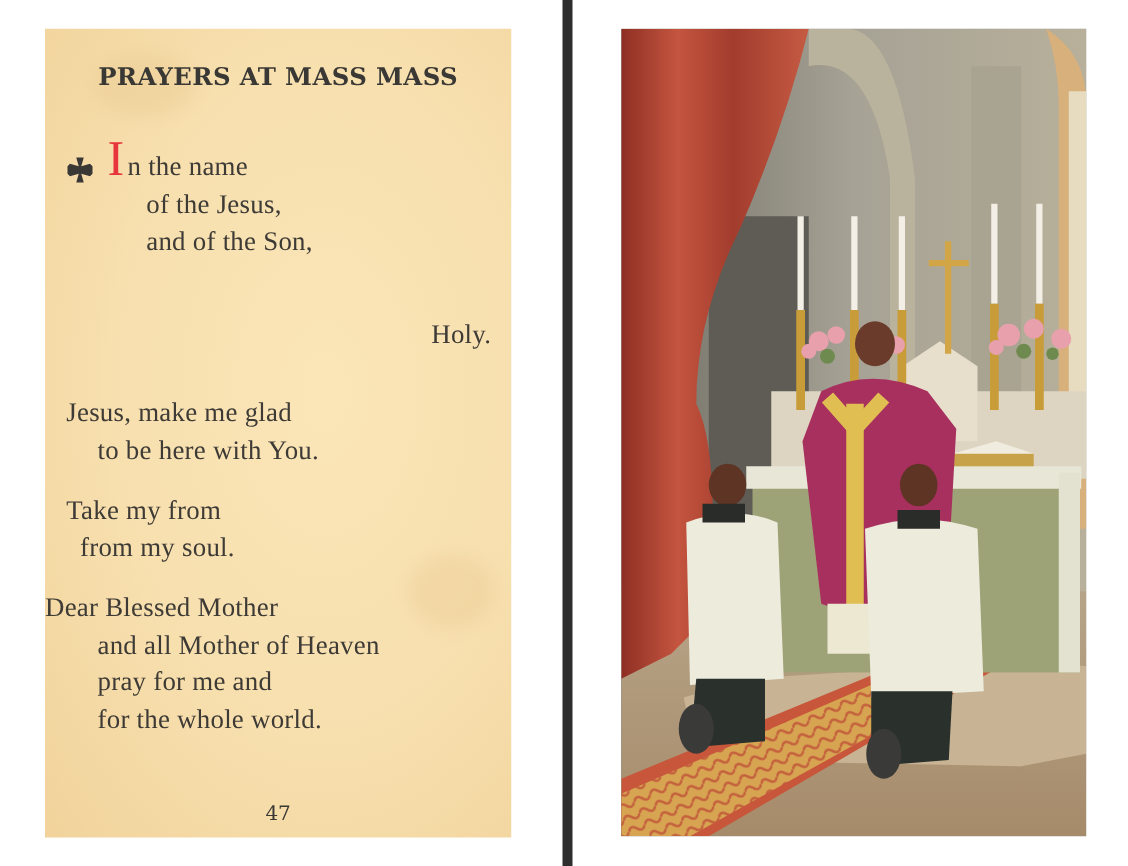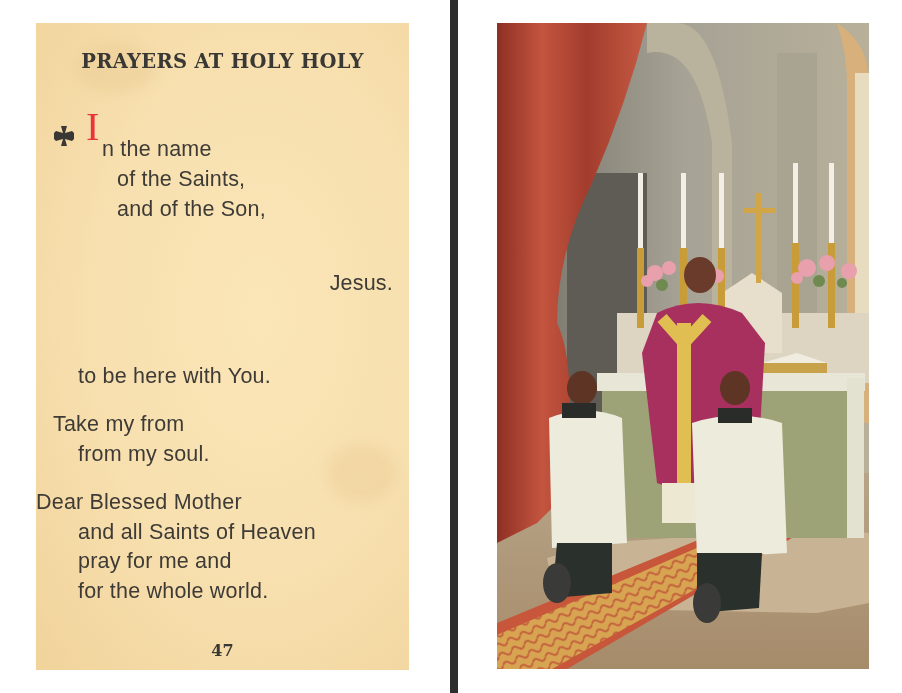--- a/index.html
+++ b/index.html
@@ -15,63 +15,64 @@
   .page-left .stain {
     position: absolute; border-radius: 50%; background: rgba(226,190,130,0.25); filter: blur(6px);
   }
   .title {
     position: absolute; left: 0; width: 100%; top: 27px; text-align: center;
     font-family: "DejaVu Serif", serif; font-weight: bold; font-size: 19.5px; letter-spacing: 0.3px;
     color: #3a3834;
   }
   .line {
     position: absolute; font-size: 21.5px; white-space: nowrap; letter-spacing: 0.2px;
-    font-family: Liberation Sans, sans-serif; color: #3e3b36; margin-top: 16px;
+    font-family: Liberation Serif, serif; color: #3e3b36;
   }
   .cross-icon { position: absolute; left: 17px; top: 102px; width: 22px; height: 22px; }
   .dropcap {
     position: absolute; left: 50px; top: 84px; font-size: 40px; color: #e8343d;
     font-family: "Liberation Serif", serif; line-height: 1;
   }
   .page-number {
     position: absolute; left: 0; width: 100%; top: 618px; text-align: center;
-    font-weight: bold; font-size: 16px; font-family: "DejaVu Serif", serif; color: #3a3834;
+    font-weight: normal; font-size: 16px; font-family: "DejaVu Serif", serif; color: #3a3834;
   }
   .divider { position: absolute; left: 450px; top: 0; width: 8px; height: 693px; background: #2e2e2e; }
   .illustration {
     position: absolute; left: 497px; top: 23px; width: 372px; height: 646px; overflow: hidden;
     background: #9c978b;
   }
   .illustration svg { display: block; }
 </style>
 </head>
 <body>
 
 <div class="page-left">
   <div class="stain" style="left:40px;top:20px;width:80px;height:50px;"></div>
   <div class="stain" style="left:290px;top:420px;width:70px;height:60px;"></div>
 
-  <div class="title">PRAYERS AT HOLY HOLY</div>
+  <div class="title">PRAYERS AT MASS MASS</div>
 
   <svg class="cross-icon" viewBox="0 0 22 22">
     <path d="M8 1 L14 1 L12 8 L19 6 L21 8 L21 14 L19 16 L12 14 L14 21 L8 21 L10 14 L3 16 L1 14 L1 8 L3 6 L10 8 Z" fill="#3a3834"></path>
   </svg>
   <div class="dropcap">I</div>
   <div class="line" style="left:66px;top:98px;">n  the  name</div>
-  <div class="line" style="left:81px;top:128px;">of  the  Saints,</div>
+  <div class="line" style="left:81px;top:128px;">of  the  Jesus,</div>
   <div class="line" style="left:81px;top:158px;">and  of  the  Son,</div>
-  <div class="line" style="right:16px;top:232px;">Jesus.</div>
+  <div class="line" style="right:16px;top:232px;">Holy.</div>
 
+  <div class="line" style="left:17px;top:295px;">Jesus,  make  me  glad</div>
   <div class="line" style="left:42px;top:325px;">to  be  here  with  You.</div>
 
   <div class="line" style="left:17px;top:373px;">Take  my  from</div>
-  <div class="line" style="left:42px;top:403px;">from  my  soul.</div>
+  <div class="line" style="left:28px;top:403px;">from  my  soul.</div>
 
   <div class="line" style="left:0;top:451px;">Dear  Blessed  Mother</div>
-  <div class="line" style="left:42px;top:481px;">and  all  Saints  of  Heaven</div>
+  <div class="line" style="left:42px;top:481px;">and  all  Mother  of  Heaven</div>
   <div class="line" style="left:42px;top:510px;">pray  for  me  and</div>
   <div class="line" style="left:42px;top:540px;">for  the  whole  world.</div>
 
   <div class="page-number">47</div>
 </div>
 
 <div class="divider"></div>
 
 <div class="illustration">
   <svg width="372" height="646" viewBox="0 0 372 646">

